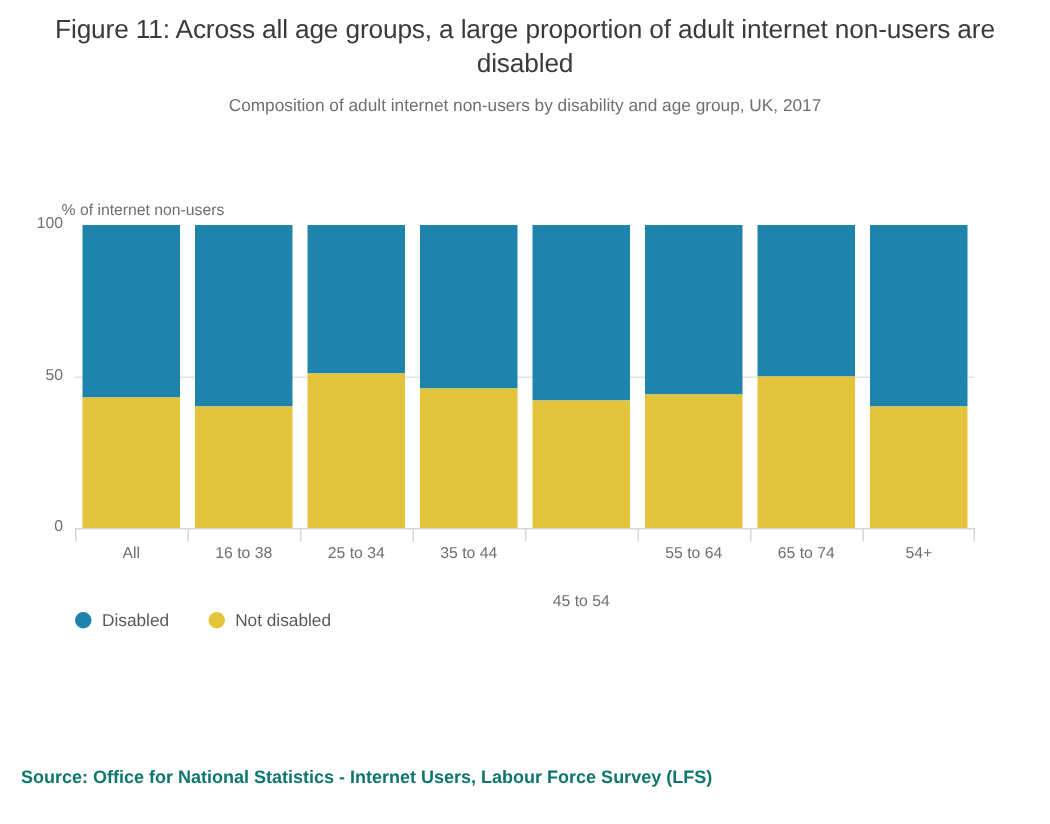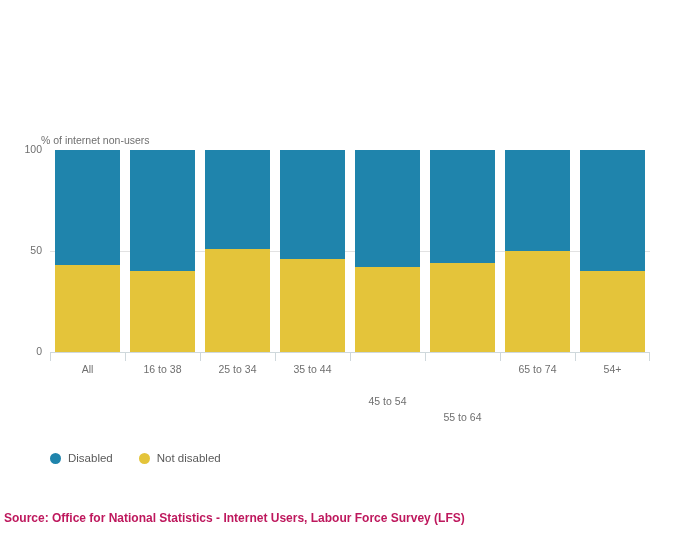--- a/index.html
+++ b/index.html
@@ -148,49 +148,51 @@
   
   .legend {
     position: absolute;
     left: 50px;
     top: 408px;
     display: flex;
     align-items: center;
   }
   .legend-item {
     display: flex;
-    align-items: center;
     margin-right: 26px;
-    margin-top: 44px;
   }
   .legend-swatch {
     width: 11px;
     height: 11px;
     border-radius: 50%;
     margin-right: 7px;
   }
   .legend-label {
     font-size: 11.5px;
     color: #5a5a5a;
   }
   
   .source {
     position: absolute;
-    left: 4px;
+    left: 14px;
     top: 511px;
     font-size: 12px;
     font-weight: bold;
-    color: #be185d;
+    color: #0f766e;
   }
 </style>
 </head>
 <body>
 
 <div class="figure">
 
+  <div class="title-block">
+    <div class="chart-title">Figure 11: Across all age groups, a large proportion of adult internet non-users are disabled</div>
+    <div class="chart-subtitle">Composition of adult internet non-users by disability and age group, UK, 2017</div>
+  </div>
 
   <div class="plot-wrap">
 
     <div class="axis-unit-label">% of internet non-users</div>
 
     <div id="ytick-layer">
         <div class="ytick" style="left: 6px; top: 345px;">0</div>
         <div class="ytick" style="left: 6px; top: 244px;">50</div>
         <div class="ytick" style="left: 6px; top: 143px;">100</div>
       </div>
@@ -260,21 +262,21 @@
         <div class="xtick-mark" style="left: 300px;"></div>
         <div class="xtick-mark" style="left: 375px;"></div>
         <div class="xtick-mark" style="left: 450px;"></div>
         <div class="xtick-mark" style="left: 525px;"></div>
         <div class="xtick-mark" style="left: 599px;"></div>
         <div class="xtick-label" style="left: 0px; width: 75px;">All</div>
         <div class="xtick-label" style="left: 75px; width: 75px;">16 to 38</div>
         <div class="xtick-label" style="left: 150px; width: 75px;">25 to 34</div>
         <div class="xtick-label" style="left: 225px; width: 75px;">35 to 44</div>
         <div class="xtick-label" style="left: 300px; width: 75px; margin-top: 32px;">45 to 54</div>
-        <div class="xtick-label" style="left: 375px; width: 75px; margin-top: 48px;">55 to 64</div>
+        <div class="xtick-label" style="left: 375px; width: 75px;">55 to 64</div>
         <div class="xtick-label" style="left: 450px; width: 75px;">65 to 74</div>
         <div class="xtick-label" style="left: 525px; width: 75px;">54+</div>
       </div>
   </div>
 
   <div class="legend" id="legend">
       <div class="legend-item">
         <span class="legend-swatch" style="background: rgb(31, 132, 172);"></span>
         <span class="legend-label">Disabled</span>
       </div>

